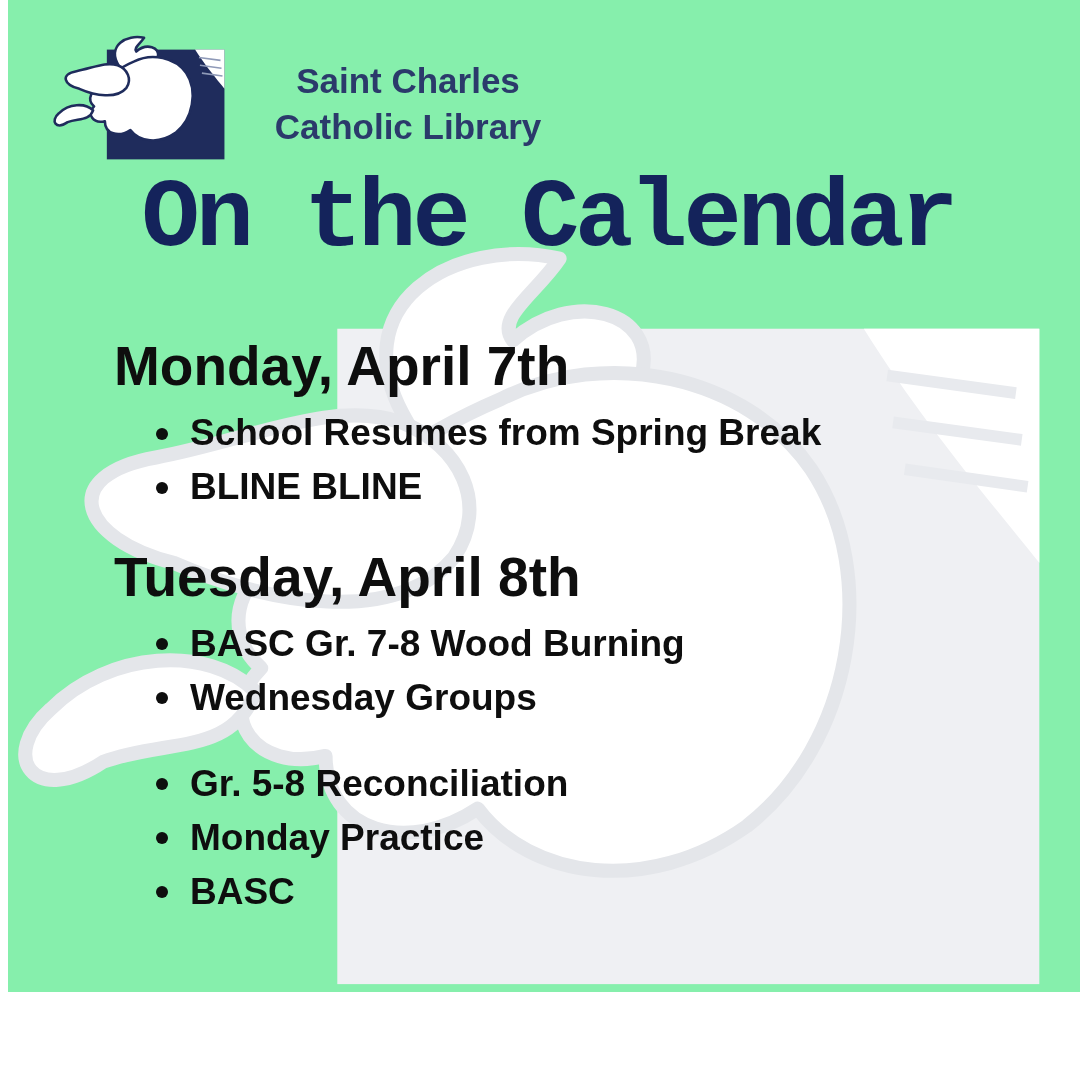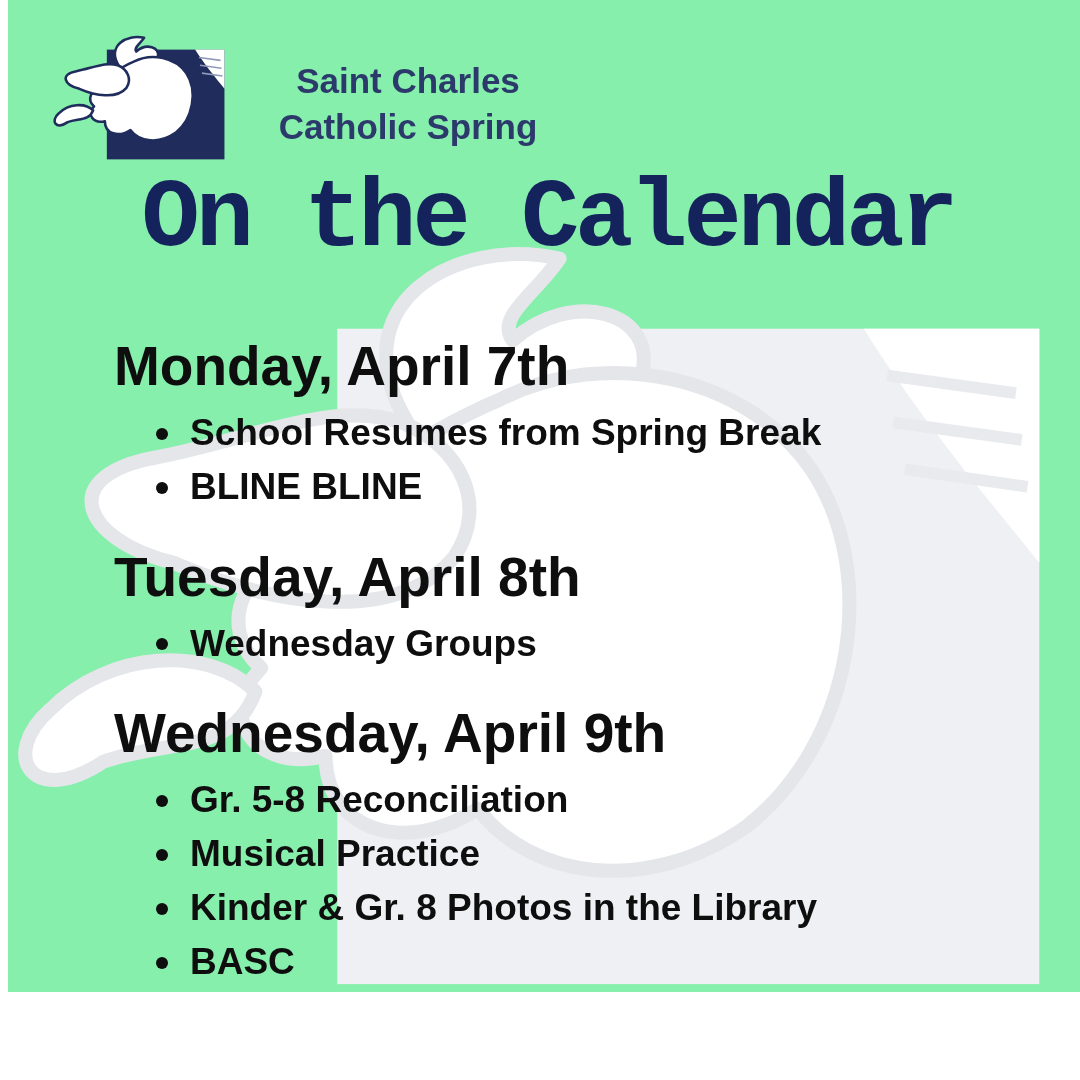--- a/index.html
+++ b/index.html
@@ -105,21 +105,21 @@
     <path d="M148,22 L178,22 L178,62 C170,52 158,38 148,22 Z" fill="#ffffff"></path>
     <path d="M152,30 L174,33 M153,38 L175,41 M155,46 L176,49" stroke="#8f9ab8" stroke-width="1.6" fill="none"></path>
     <path d="M70,38 C58,18 78,6 96,10 C92,16 85,20 88,24 C98,15 113,19 110,30 C107,41 95,48 84,46 C77,45 72,42 70,38 Z" fill="#ffffff" stroke="#1f2c5c" stroke-width="2.6" stroke-linejoin="round"></path>
     <path d="M86,34 C104,25 128,30 139,46 C151,64 146,93 128,107 C111,119 91,116 82,104 C70,112 56,108 56,95 C44,98 37,88 45,80 C37,73 42,61 54,60 C60,48 72,40 86,34 Z" fill="#ffffff" stroke="#1f2c5c" stroke-width="2.6" stroke-linejoin="round"></path>
     <path d="M30,62 C14,58 10,47 27,44 C43,41 57,34 69,38 C79,42 84,52 78,61 C68,73 46,69 30,62 Z" fill="#ffffff" stroke="#1f2c5c" stroke-width="2.6" stroke-linejoin="round"></path>
     <path d="M18,96 C6,104 0,95 9,87 C19,77 36,76 44,84 C40,95 29,92 18,96 Z" fill="#ffffff" stroke="#1f2c5c" stroke-width="2.6" stroke-linejoin="round"></path>
   </svg>
 
   <div class="brand">
     <div>Saint Charles</div>
-    <div>Catholic Spring</div>
+    <div>Catholic Library</div>
   </div>
 
   <div class="page-title">On the Calendar</div>
 
   <div class="schedule" id="schedule">
     <section class="day-section">
       <h2 class="day-heading">Monday, April 7th</h2>
       <ul class="event-list">
     <li class="event-row">
       <span class="bullet"></span>
@@ -129,45 +129,44 @@
     <li class="event-row">
       <span class="bullet"></span>
       <span class="event-label">BLINE BLINE</span>
     </li>
   </ul>
     </section>
 
     <section class="day-section">
       <h2 class="day-heading">Tuesday, April 8th</h2>
       <ul class="event-list">
+    <li class="event-row">
+      <span class="bullet"></span>
+      <span class="event-label">BASC Gr. 7-8 Wood Burning</span>
+    </li>
 
     <li class="event-row">
       <span class="bullet"></span>
       <span class="event-label">Wednesday Groups</span>
     </li>
   </ul>
     </section>
 
     <section class="day-section">
-      <h2 class="day-heading">Wednesday, April 9th</h2>
       <ul class="event-list">
     <li class="event-row">
       <span class="bullet"></span>
       <span class="event-label">Gr. 5-8 Reconciliation</span>
     </li>
 
     <li class="event-row">
       <span class="bullet"></span>
-      <span class="event-label">Musical Practice</span>
+      <span class="event-label">Monday Practice</span>
     </li>
 
-    <li class="event-row">
-      <span class="bullet"></span>
-      <span class="event-label">Kinder &amp; Gr. 8 Photos in the Library</span>
-    </li>
 
     <li class="event-row">
       <span class="bullet"></span>
       <span class="event-label">BASC</span>
     </li>
   </ul>
     </section>
   </div>
 
 </div>

